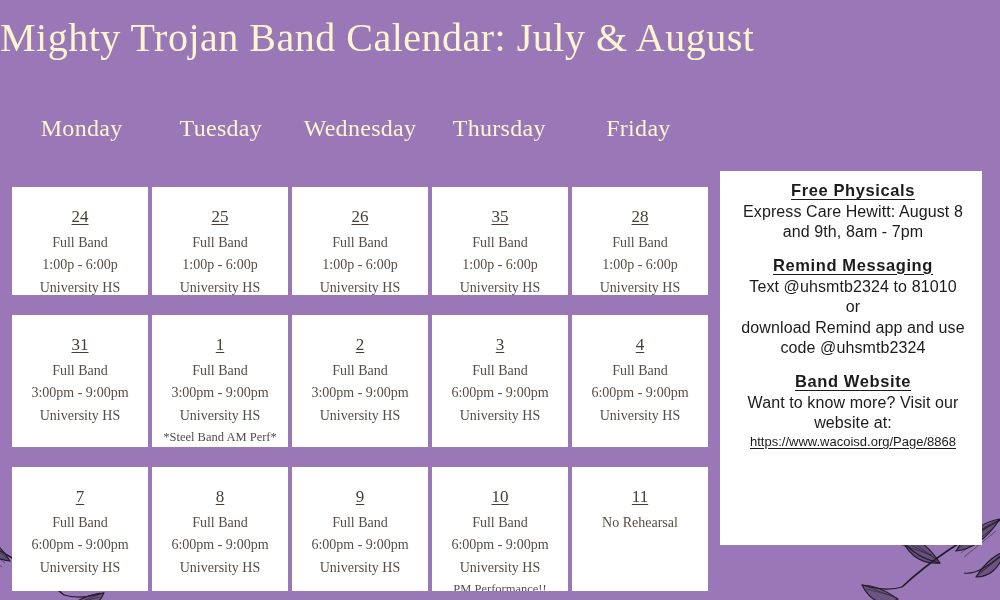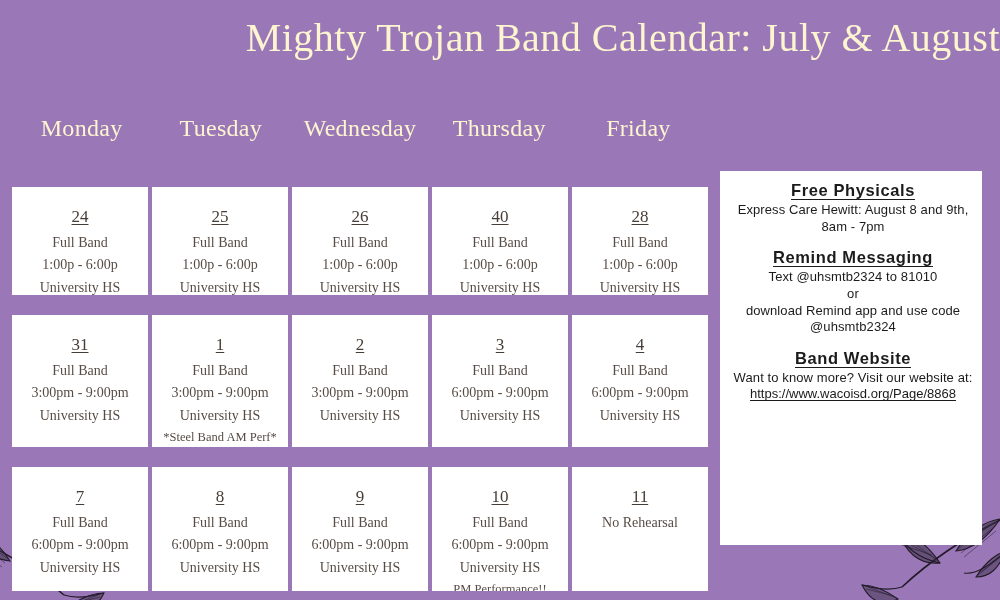--- a/index.html
+++ b/index.html
@@ -19,21 +19,21 @@
     pointer-events: none;
     z-index: 0;
   }
   .leaf-deco.bottom-right { right: -6px; bottom: -10px; }
   .leaf-deco.bottom-left  { left: -40px; bottom: -14px; transform: scaleX(-1); }
 
   
   .title {
     position: absolute;
     top: 14px; left: 0; right: 0;
-    text-align: right;
+    text-align: left;
     color: #fdf4d0;
     font-size: 40px;
     letter-spacing: 0.5px;
     font-family: "Liberation Serif", serif;
     font-weight: 400;
     z-index: 3;
   }
 
   
   .weekdays {
@@ -114,21 +114,21 @@
   .info-panel .sec-head {
     font-size: 16.5px;
     font-weight: bold;
     text-decoration: underline;
     text-underline-offset: 3px;
     letter-spacing: 0.6px;
     margin: 0 0 2px 0;
     font-family: "Liberation Sans", sans-serif;
   }
   .info-panel .sec-body {
-    font-size: 13px;
+    font-size: 16px;
     line-height: 1.28;
     letter-spacing: 0.1px;
     margin: 0;
     font-family: "Liberation Sans", sans-serif;
   }
   .info-panel .section { margin-bottom: 13px; }
   .info-panel .section:last-child { margin-bottom: 0; }
   .info-panel .link {
     font-size: 13px;
     text-decoration: underline;
@@ -199,21 +199,21 @@
       <div class="line">1:00p - 6:00p</div>
       <div class="line">University HS</div>
     </div>
     <div class="cell">
       <div class="daynum">26</div>
       <div class="line">Full Band</div>
       <div class="line">1:00p - 6:00p</div>
       <div class="line">University HS</div>
     </div>
     <div class="cell">
-      <div class="daynum">40</div>
+      <div class="daynum">35</div>
       <div class="line">Full Band</div>
       <div class="line">1:00p - 6:00p</div>
       <div class="line">University HS</div>
     </div>
     <div class="cell">
       <div class="daynum">28</div>
       <div class="line">Full Band</div>
       <div class="line">1:00p - 6:00p</div>
       <div class="line">University HS</div>
     </div>

